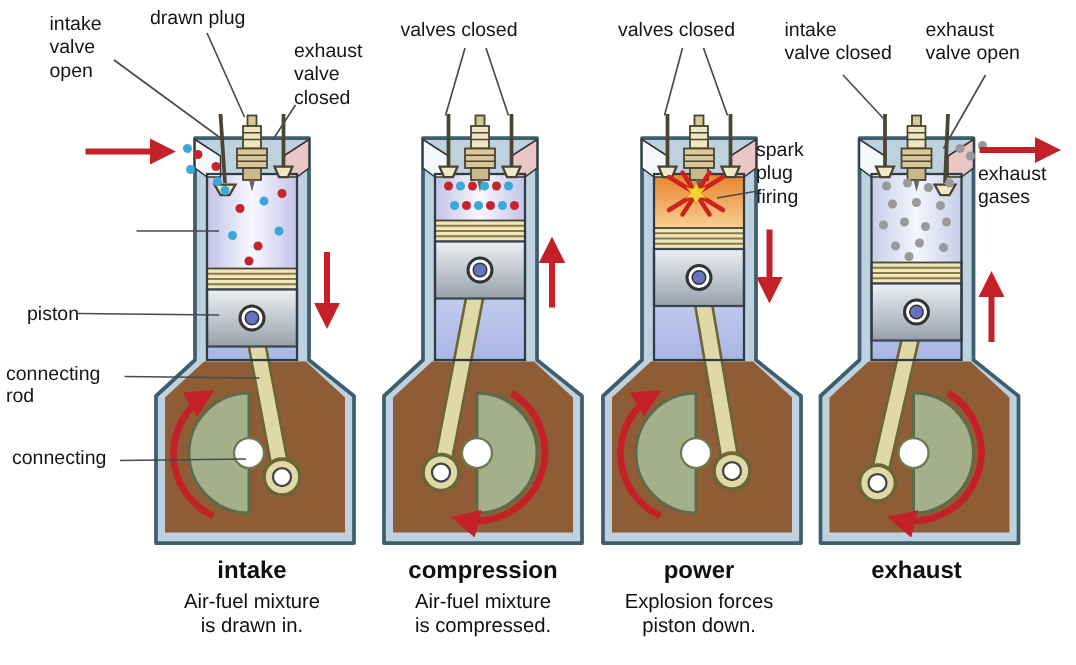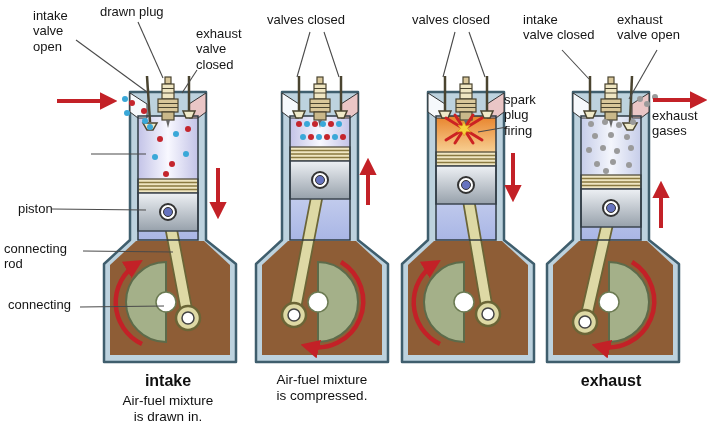--- a/index.html
+++ b/index.html
@@ -343,20 +343,26 @@
 valve open</div>
   <div class="lbl" style="left:652px;top:108px">exhaust
 gases</div>
 
   <div class="cap" style="left:88px;top:372px">
     <div class="t">intake</div>
     <div class="d">Air-fuel mixture
 is drawn in.</div>
   </div>
   <div class="cap" style="left:242px;top:372px">
+    <div class="t">compression</div>
     <div class="d">Air-fuel mixture
 is compressed.</div>
+  </div>
+  <div class="cap" style="left:386px;top:372px">
+    <div class="t">power</div>
+    <div class="d">Explosion forces
+piston down.</div>
   </div>
   <div class="cap" style="left:531px;top:372px">
     <div class="t">exhaust</div>
   </div>
 
 </div>
 
 </body></html>

